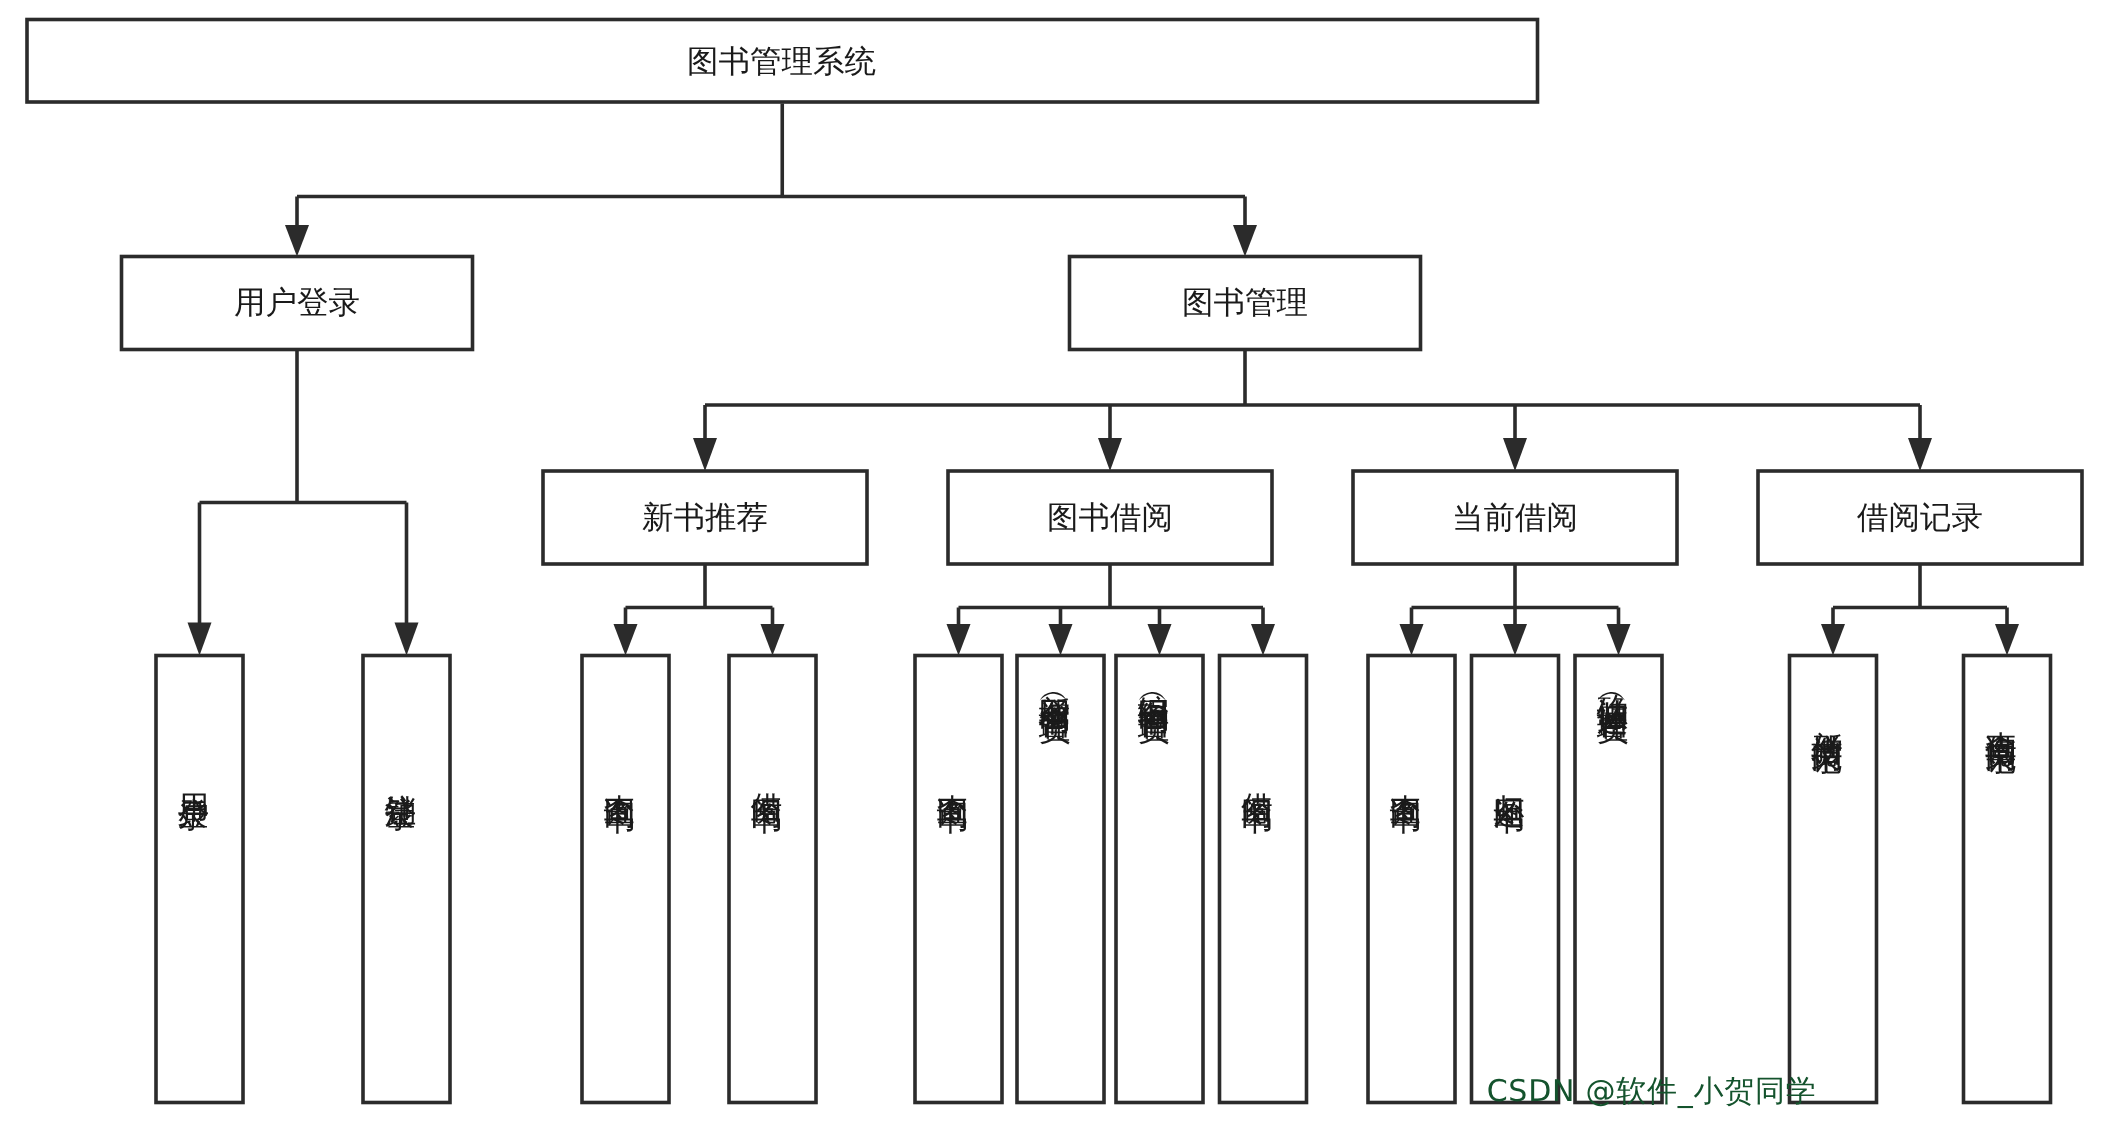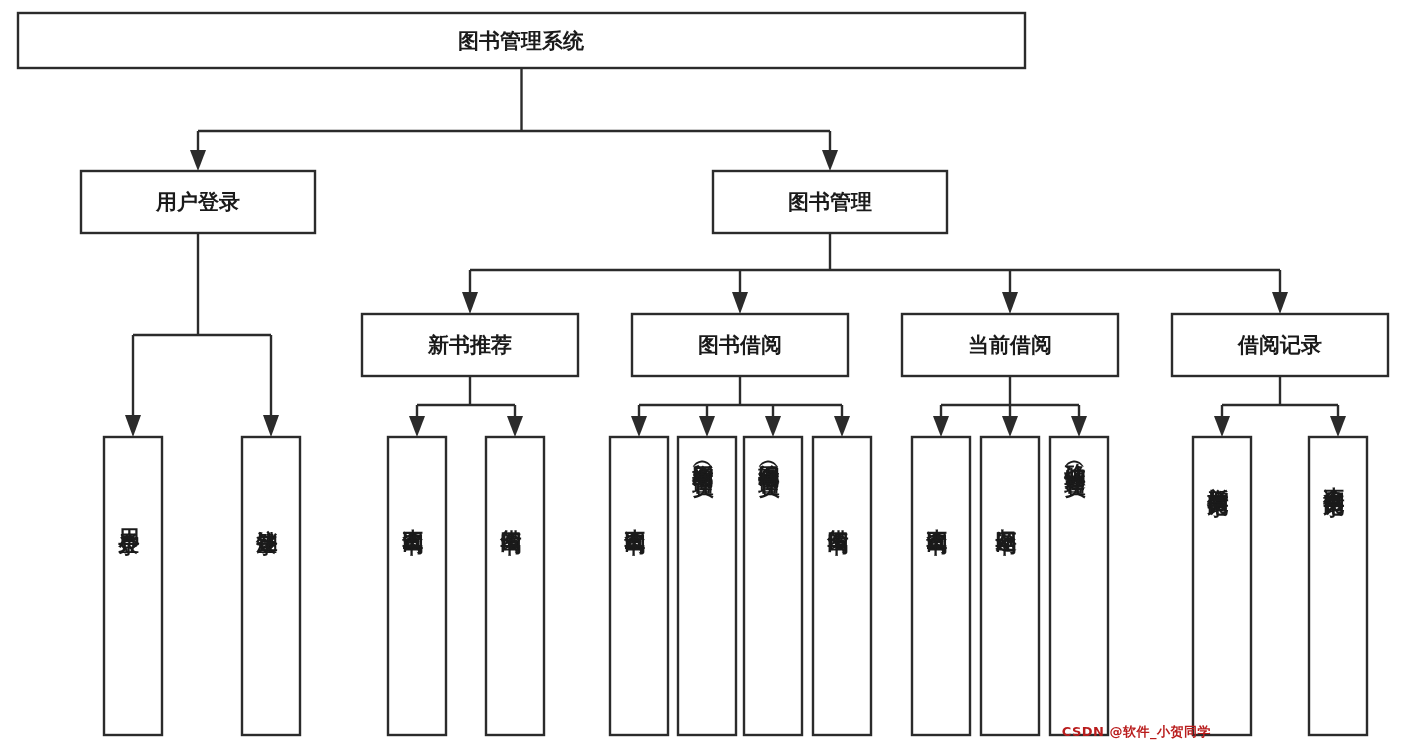--- a/index.html
+++ b/index.html
@@ -12,21 +12,20 @@
     width: 1405px;
     height: 747px;
     font-family: "DejaVu Sans", "Liberation Sans", sans-serif;
     overflow: hidden;
   }
   #diagram-root {
     position: relative;
     width: 1219px;
     height: 747px;
     background: #ffffff;
-    font-weight: bold;
   }
   svg#tree-svg {
     position: absolute;
     left: 0;
     top: 0;
     width: 1405px;
     height: 747px;
     display: block;
   }
   .node-box {
@@ -62,22 +61,22 @@
     line-height: 1;
     white-space: nowrap;
     pointer-events: none;
     text-align: left;
   }
   .watermark {
     position: absolute;
     right: 8px;
     bottom: 6px;
     font-family: "DejaVu Sans", "Liberation Sans", sans-serif;
-    font-size: 13px;
-    color: #b91c1c;
+    font-size: 20px;
+    color: #14532d;
     white-space: nowrap;
     letter-spacing: 0.5px;
   }
 </style>
 </head>
 <body>
 
 <div id="diagram-root">
 
   <svg id="tree-svg" viewBox="0 0 1405 747">

